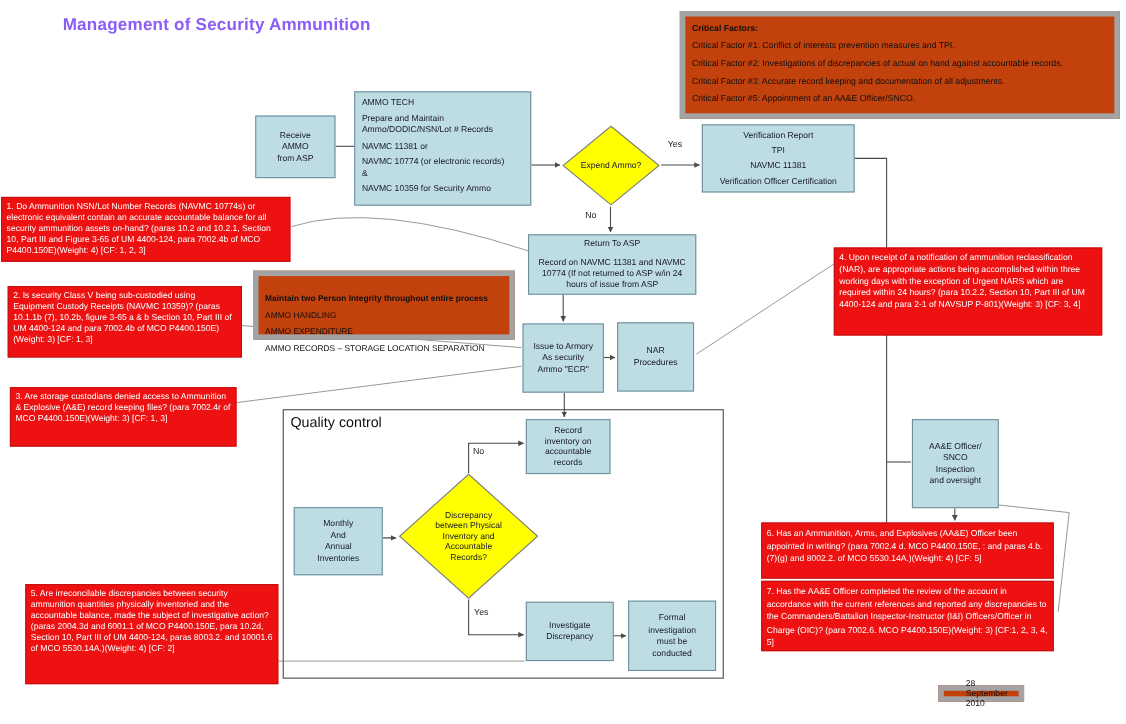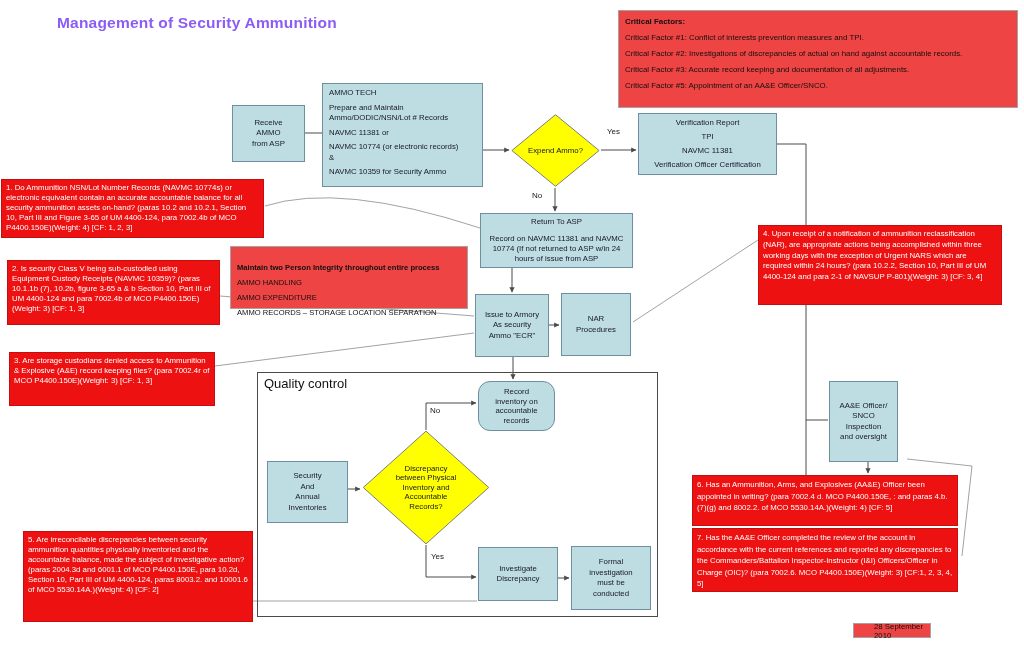--- a/index.html
+++ b/index.html
@@ -7,21 +7,21 @@
          font-family:"Liberation Sans",sans-serif;overflow:hidden;}
   #wires{position:absolute;left:0;top:0;width:1024px;height:658px;z-index:1;pointer-events:none;}
   .abs{position:absolute;box-sizing:border-box;z-index:2;}
   .title{font-size:15.5px;font-weight:bold;color:#8b5cf6;letter-spacing:.2px;}
   .box{background:var(--fill);border:1px solid #6e8f9e;color:#17172b;
        font-size:7.8px;line-height:10.5px;}
   .center{display:flex;align-items:center;justify-content:center;text-align:center;}
   .prewrap{white-space:pre-line;}
   .red{background:var(--red);border:1px solid #c40f0f;color:#fff;
        font-size:7.8px;line-height:10px;padding:3px 4px;}
-  .note{background:#ef4444;border:1px solid #a3a3a3;color:#101010;}
+  .note{background:#c2410c;border:5px solid #a3a3a3;color:#101010;}
   .cf{padding:3px 6px;font-size:7.9px;line-height:16px;}
   .cf .row{white-space:nowrap;overflow:hidden;}
   .cf .head{font-weight:bold;}
   .tpi{padding:16px 6px;font-size:7.6px;line-height:10px;}
   .tpi .head{font-weight:bold;white-space:nowrap;margin-bottom:5px;}
   .tpi .row{margin-bottom:5px;white-space:nowrap;}
   .stack{display:flex;flex-direction:column;align-items:center;justify-content:center;
          text-align:center;gap:3.5px;padding:2px;}
   .ltext{padding:4px 6px;}
   .ltext .seg{margin-bottom:4px;}
@@ -133,27 +133,27 @@
 
   <div class="abs box center prewrap" style="left:561px;top:293px;width:70px;height:63px;">NAR
 Procedures</div>
 
   <div class="abs red" style="left:9px;top:352px;width:206px;height:54px;">3. Are storage custodians denied access to Ammunition &amp; Explosive (A&amp;E) record keeping files? (para 7002.4r of MCO P4400.150E)(Weight: 3) [CF: 1, 3]</div>
 
   <div class="abs" style="left:257px;top:372px;width:401px;height:245px;border:1px solid #4a4a4a;background:transparent;">
     <div class="qlabel" style="position:absolute;left:6px;top:3px;">Quality control</div>
   </div>
 
-  <div class="abs box center prewrap" style="left:478px;top:381px;width:77px;height:50px;line-height:9.5px;border-radius:12px;">Record
+  <div class="abs box center prewrap" style="left:478px;top:381px;width:77px;height:50px;line-height:9.5px;">Record
 inventory on
 accountable
 records</div>
   <div class="abs lbl" style="left:430px;top:406px;">No</div>
 
-  <div class="abs box center prewrap" style="left:267px;top:461px;width:81px;height:62px;">Security
+  <div class="abs box center prewrap" style="left:267px;top:461px;width:81px;height:62px;">Monthly
 And
 Annual
 Inventories</div>
 
   <div class="abs diamond" style="left:362px;top:430px;width:128px;height:115px;">
     <svg viewBox="0 0 100 100" preserveAspectRatio="none">
       <polygon points="50,1 99,50 50,99 1,50" fill="var(--diamond)" stroke="#7d7d7d" vector-effect="non-scaling-stroke"></polygon>
     </svg>
     <span>Discrepancy
 between Physical
@@ -166,21 +166,21 @@
   <div class="abs box center prewrap" style="left:478px;top:547px;width:80px;height:54px;">Investigate
 Discrepancy</div>
 
   <div class="abs box center prewrap" style="left:571px;top:546px;width:80px;height:64px;">Formal
 investigation
 must be
 conducted</div>
 
   <div class="abs red" style="left:23px;top:531px;width:230px;height:91px;">5.  Are irreconcilable discrepancies between security ammunition quantities physically inventoried and the accountable balance, made the subject of investigative action? (paras 2004.3d and 6001.1 of MCO P4400.150E, para 10.2d, Section 10, Part III of UM 4400-124, paras 8003.2. and 10001.6 of MCO 5530.14A.)(Weight: 4) [CF: 2]</div>
 
-  <div class="abs box center prewrap" style="left:829px;top:381px;width:69px;height:81px;">AA&amp;E Officer/
+  <div class="abs box center prewrap" style="left:829px;top:381px;width:79px;height:81px;">AA&amp;E Officer/
 SNCO
 Inspection
 and oversight</div>
 
   <div class="abs red" style="left:692px;top:475px;width:266px;height:51px;line-height:11.5px;">6. Has an Ammunition, Arms, and Explosives (AA&amp;E) Officer been appointed in writing? (para 7002.4 d. MCO P4400.150E, : and paras 4.b.(7)(g) and 8002.2. of MCO 5530.14A.)(Weight: 4) [CF: 5]</div>
 
   <div class="abs red" style="left:692px;top:528px;width:266px;height:64px;line-height:11.5px;">7. Has the AA&amp;E Officer completed the review of the account in accordance with the current references and reported any discrepancies to the Commanders/Battalion Inspector-Instructor (I&amp;I) Officers/Officer in Charge (OIC)? (para 7002.6. MCO P4400.150E)(Weight: 3) [CF:1, 2, 3, 4, 5]</div>
 
   <div class="abs note datebox" style="left:853px;top:623px;width:78px;height:15px;">28 September 2010</div>
 

